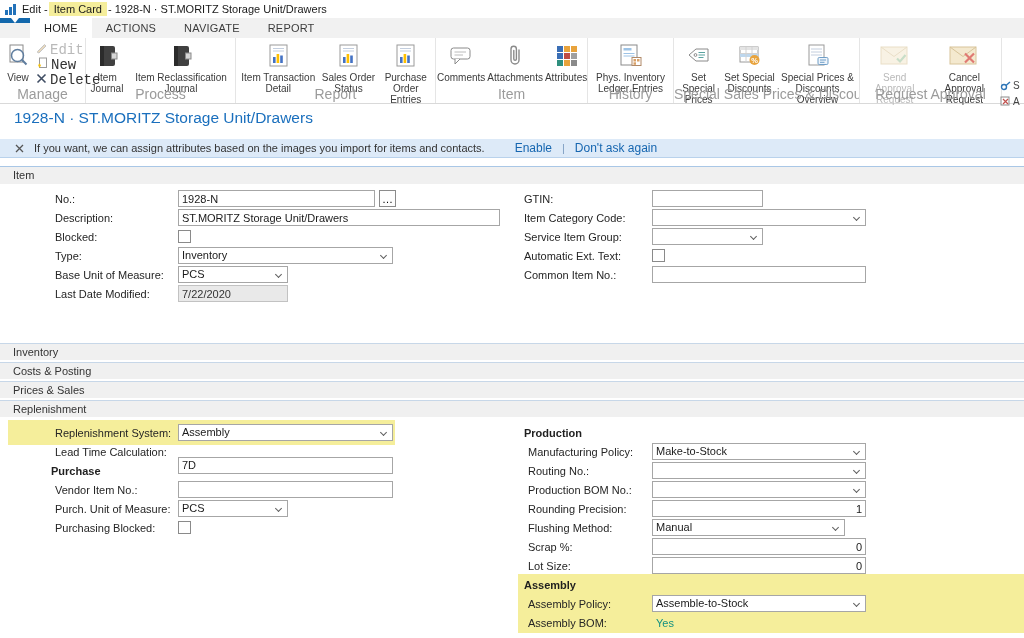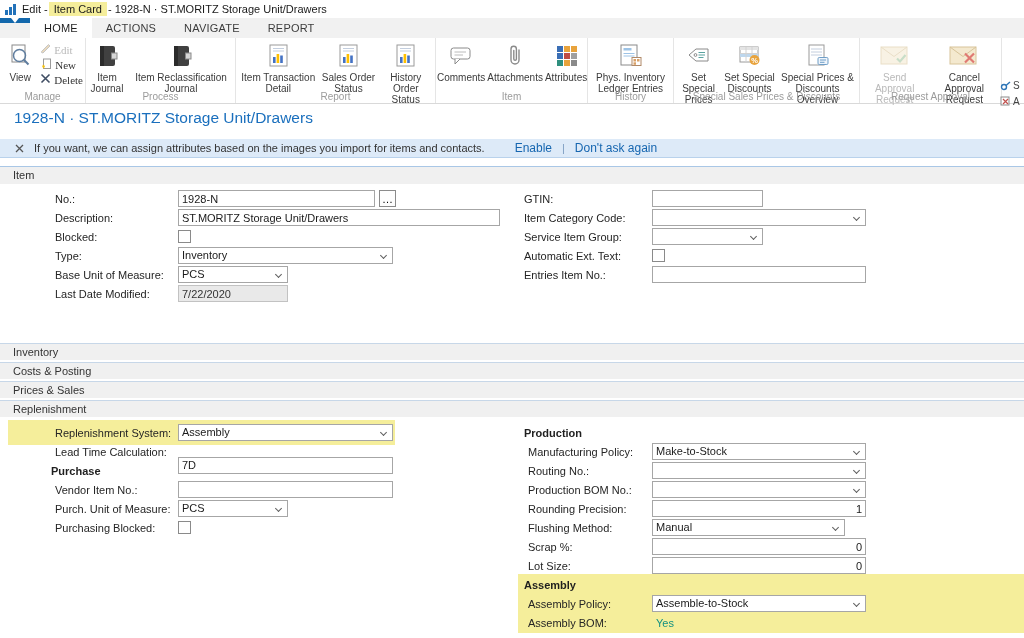--- a/index.html
+++ b/index.html
@@ -15,27 +15,27 @@
   
   .tabbar { position:absolute; top:18px; left:0; width:1024px; height:28px; background:#f1f1f1; display:flex; align-items:flex-start; }
   .appmenu { width:30px; background:#1368ac; border:none; cursor:pointer; display:flex; align-items:center; justify-content:center; }
   .appmenu .caret { width:0; height:0; border-left:4px solid transparent; border-right:4px solid transparent; border-top:5px solid #fff; }
   .tab { padding:0 14px; font-size:11px; color:#3c3c3c; line-height:20px; background:transparent; border:none; cursor:pointer; letter-spacing:.2px; }
   .tab.active { background:#fff; color:#1f1f1f; }
 
   
   .ribbon { position:absolute; top:38px; left:0; width:1024px; height:66px; background:#fff; border-bottom:1px solid #d9d9d9; display:flex; }
   .rgroup { position:relative; height:100%; border-right:1px solid #e5e5e5; flex:none; }
-  .rg-label { position:absolute; bottom:1px; left:0; right:0; text-align:center; font-size:10px; color:#9b9b9b; white-space:nowrap; overflow:hidden; }
+  .rg-label { position:absolute; bottom:1px; left:0; right:0; text-align:center; font-size:14px; color:#9b9b9b; white-space:nowrap; overflow:hidden; }
   .rbtns { display:flex; justify-content:space-evenly; align-items:flex-start; padding-top:3px; }
   .bigbtn { background:none; border:none; cursor:pointer; display:flex; flex-direction:column; align-items:center; font-family:inherit; font-size:10px; line-height:11px; color:#3b3b3b; text-align:center; padding:1px 1px; }
   .bigbtn .bicon { height:28px; display:flex; align-items:center; margin-bottom:2px; }
   .manage-row { display:flex; padding:3px 2px 0 4px; }
   .small-col { display:flex; flex-direction:column; margin-left:4px; margin-top:1px; }
-  .smallbtn { background:none; border:none; cursor:pointer; display:flex; align-items:center; gap:3px; height:15px; font-family:Liberation Serif, serif; font-size:11px; color:#333; padding:0; }
+  .smallbtn { background:none; border:none; cursor:pointer; display:flex; align-items:center; gap:3px; height:15px; font-family:Liberation Mono, monospace; font-size:14px; color:#333; padding:0; }
   .slabel.dim { color:#b9b9b9; }
   .grayed .blabel { color:#b9b9b9; }
   .grayed .bicon { opacity:.55; }
   .edgefrag { position:absolute; right:0; top:42px; width:24px; height:36px; overflow:hidden; display:flex; flex-direction:column; gap:5px; }
   .edgefrag .frow-e { display:flex; align-items:center; gap:2px; font-size:10px; color:#444; white-space:nowrap; }
 
   
   .page-title { position:absolute; top:109px; left:14px; font-size:15.5px; color:#1a6fbd; }
   .notif { position:absolute; top:139px; left:0; width:1024px; height:19px; background:#ddeaf8; border-bottom:1px solid #b9d2ec; display:flex; align-items:center; font-size:11px; color:#333; }
   .notif .close { background:none; border:none; cursor:pointer; margin:0 10px 0 15px; display:flex; }
@@ -192,21 +192,21 @@
           <span class="bicon">
             <svg width="23" height="24">
                 <rect x="3" y="1" width="17" height="21" fill="#fff" stroke="#9a9a9a"></rect>
                 <line x1="6" y1="4.5" x2="17" y2="4.5" stroke="#c3cede"></line>
                 <line x1="6" y1="7" x2="17" y2="7" stroke="#c3cede"></line>
                 <rect x="6" y="13" width="2.6" height="6" fill="#4472c4"></rect>
                 <rect x="9.6" y="10" width="2.6" height="9" fill="#ffc000"></rect>
                 <rect x="13.2" y="11.5" width="2.6" height="7.5" fill="#4472c4"></rect>
               </svg>
           </span>
-          <span class="blabel">History Order Status</span>
+          <span class="blabel">Purchase Order Entries</span>
         </button>
       </div>
       <div class="rg-label">Report</div>
     </div>
 
     <div class="rgroup" style="width:152px">
       <div class="rbtns">
         <button class="bigbtn" style="width:54px">
           <span class="bicon">
             <svg width="24" height="24">
@@ -425,21 +425,21 @@
       <div class="combo" style="width:111px">
           <span class="cval"></span>
           <i class="chev"></i>
         </div>
     </div>
     <div class="frow">
       <span class="flabel">Automatic Ext. Text:</span>
       <span class="cb"></span>
     </div>
     <div class="frow">
-      <span class="flabel">Entries Item No.:</span>
+      <span class="flabel">Common Item No.:</span>
       <input class="tb" style="width: 214px;" value="">
     </div>
   </div>
 
   <div class="secbar" style="top:343px">Inventory</div>
   <div class="secbar" style="top:362px">Costs &amp; Posting</div>
   <div class="secbar" style="top:381px">Prices &amp; Sales</div>
   <div class="secbar" style="top:400px">Replenishment</div>
 
   <div class="hl-rect" style="left:8px; top:420px; width:387px; height:25px"></div>

